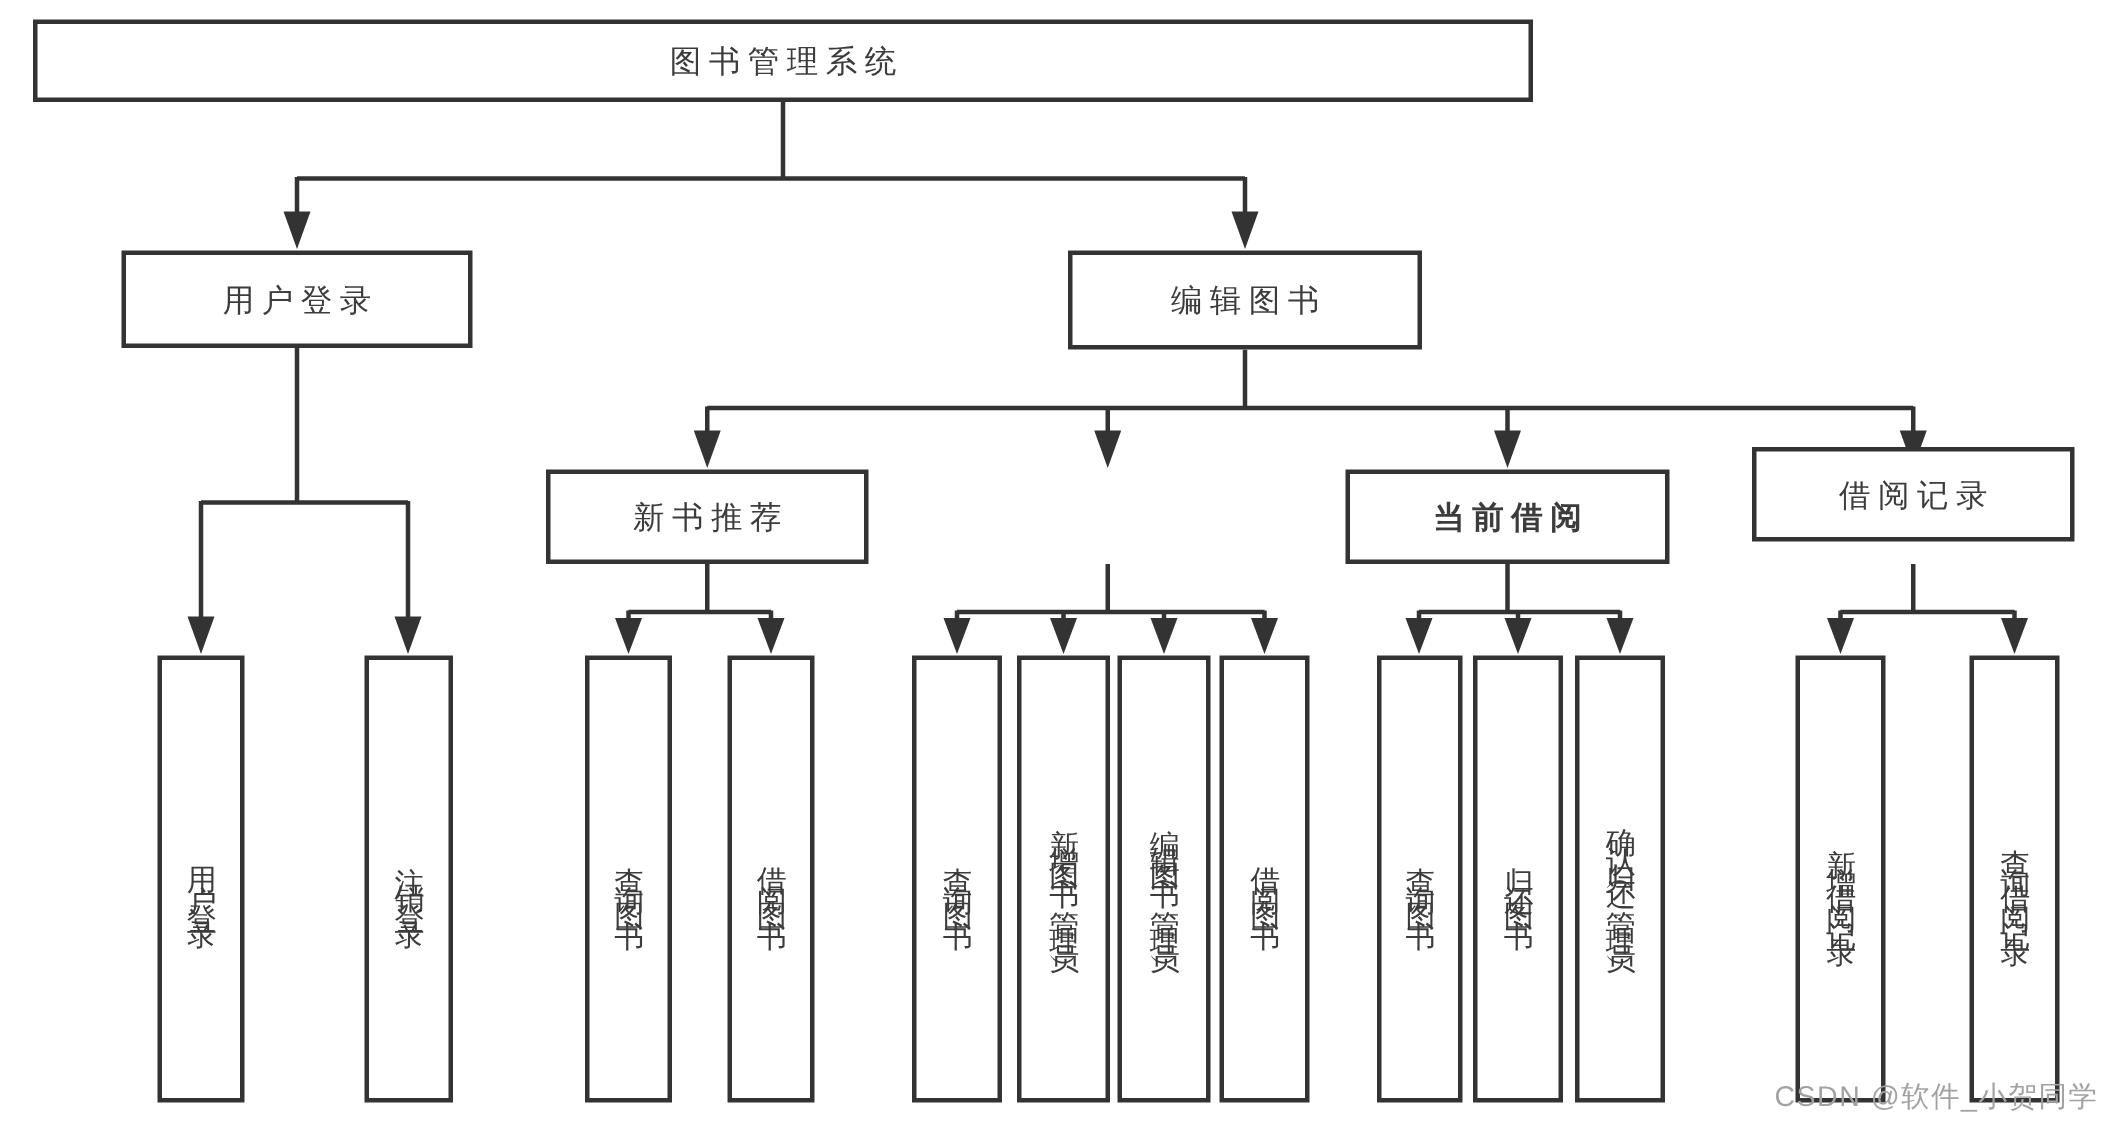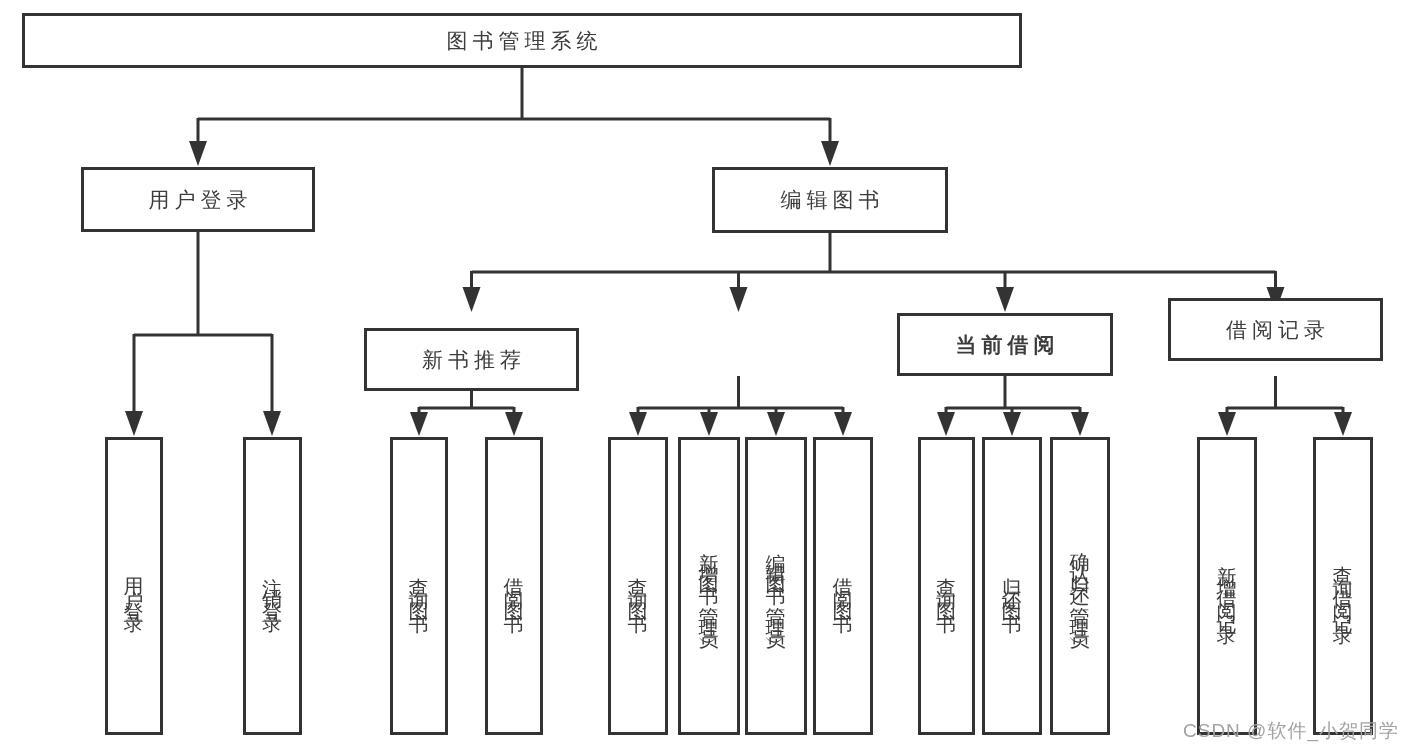--- a/index.html
+++ b/index.html
@@ -138,21 +138,21 @@
       <polygon points="1227,436 1218,412 1236,412"></polygon>
       <polygon points="1343,436 1334,412 1352,412"></polygon>
     </g>
   </svg>
 
   <div class="node hbox" style="left:22px; top:13px; width:1000px; height:55px;">图书管理系统</div>
 
   <div class="node hbox" style="left:81px; top:167px; width:234px; height:65px;">用户登录</div>
   <div class="node hbox" style="left:712px; top:167px; width:236px; height:66px;">编辑图书</div>
 
-  <div class="node hbox" style="left:364px; top:328px; width:215px; height:63px;">新书推荐</div>
+  <div class="node hbox" style="left:364px; top:313px; width:215px; height:63px;">新书推荐</div>
   <div class="node hbox" style="left:897px; top:313px; width:216px; height:63px;font-weight:bold;">当前借阅</div>
   <div class="node hbox" style="left:1168px; top:298px; width:215px; height:63px;">借阅记录</div>
 
   <div class="node vbox" style="left:105px; top:437px; width:58px; height:298px;">
     <span class="vtext">用户登录</span>
   </div>
   <div class="node vbox" style="left:243px; top:437px; width:59px; height:298px;">
     <span class="vtext">注销登录</span>
   </div>
 

